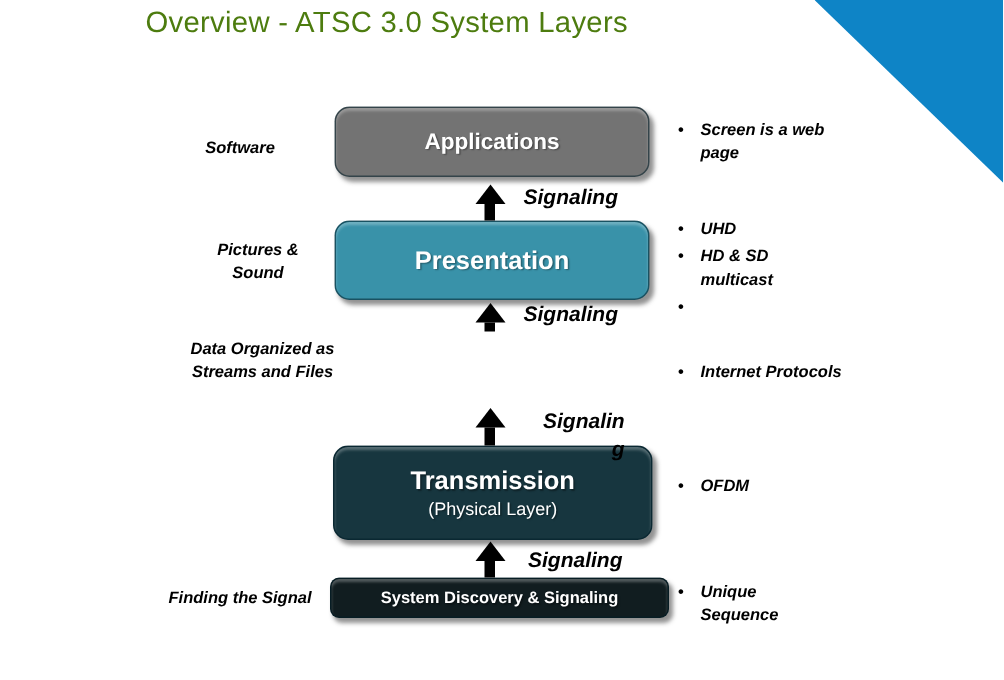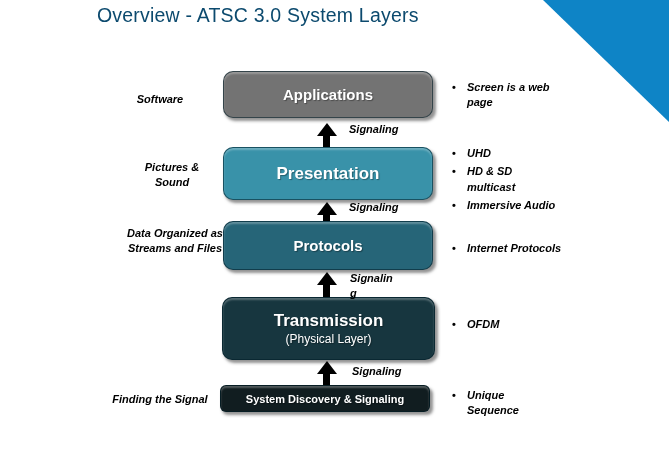--- a/index.html
+++ b/index.html
@@ -2,64 +2,64 @@
 <html><head>
 <meta charset="utf-8">
 <style>
   html,body{margin:0;padding:0;background:#fff;}
   .slide{
     position:relative;width:669px;height:453px;background:#ffffff;overflow:hidden;
     font-family:"Liberation Sans", sans-serif;
   }
   .title{
     position:absolute;left:97px;top:4px;font-size:19.5px;letter-spacing:.2px;
-    color:#0c4a6e;font-weight:400;white-space:nowrap;
+    color:#4d7c0f;font-weight:400;white-space:nowrap;
   }
   .corner-triangle{
     position:absolute;top:0;right:0;width:126px;height:122px;
     background:#0E84C6;
     clip-path:polygon(0 0,100% 0,100% 100%);
   }
   .layer-box{
     position:absolute;display:flex;flex-direction:column;align-items:center;justify-content:center;
     color:#fff;font-weight:bold;text-align:center;border-radius:10px;
     border:1.5px solid rgba(0,30,40,.55);
     box-shadow:2.5px 3px 3px rgba(40,40,40,.5), inset 0 2px 2px rgba(255,255,255,.28);
     text-shadow:1px 1px 1px rgba(0,0,0,.35);
     box-sizing:border-box;
   }
   .box-0{left:223px;top:71px;width:210px;height:47px;font-size:15px;}
   .box-1{left:223px;top:147px;width:210px;height:53px;font-size:17px;}
   .box-2{left:223px;top:221px;width:210px;height:49px;font-size:15px;}
   .box-3{left:222px;top:297px;width:213px;height:63px;font-size:17px;}
   .box-3 .sub{font-size:12px;margin-top:1px;font-weight:normal;}
-  .box-4{left:220px;top:385px;width:210px;height:27px;font-size:11px;border-radius:6px;}
+  .box-4{left:220px;top:385px;width:226px;height:27px;font-size:11px;border-radius:6px;}
   .left-label{
     position:absolute;font-size:11px;font-weight:bold;font-style:italic;color:#000;
     text-align:center;line-height:1.4;white-space:pre-line;
   }
   .lbl-0{left:110px;top:92px;width:100px;}
   .lbl-1{left:122px;top:160px;width:100px;}
   .lbl-2{left:105px;top:226px;width:140px;}
   .lbl-3{left:122px;top:303px;width:100px;}
   .lbl-4{left:100px;top:392px;width:120px;}
   .arrow{position:absolute;left:316px;width:21px;display:flex;flex-direction:column;align-items:center;}
   .arrow .head{width:0;height:0;border-left:10.5px solid transparent;border-right:10.5px solid transparent;border-bottom:13px solid #000;}
   .arrow .shaft{width:7px;background:#000;flex:1;}
   .arr-0{top:123px;height:24px;}
   .arr-1{top:202px;height:19px;}
   .arr-2{top:272px;height:25px;}
   .arr-3{top:361px;height:24px;}
   .sig{
-    position:absolute;font-size:11px;font-weight:bold;font-style:italic;color:#000;
+    position:absolute;font-size:14px;font-weight:bold;font-style:italic;color:#000;
     white-space:pre-line;line-height:1.35;
   }
   .sig-0{left:349px;top:122px;}
   .sig-1{left:349px;top:200px;}
-  .sig-2{left:350px;top:271px;}
+  .sig-2{left:362px;top:271px;text-align:right;}
   .sig-3{left:352px;top:364px;}
   .bullets{position:absolute;display:flex;flex-direction:column;gap:3px;}
   .bullet-item{display:flex;font-size:11px;font-weight:bold;font-style:italic;color:#000;line-height:1.4;}
   .bullet-item .dot{flex:0 0 15px;font-style:normal;}
   .bullet-item .txt{white-space:pre-line;}
   .blt-0{left:452px;top:80px;width:130px;}
   .blt-1{left:452px;top:146px;width:130px;}
   .blt-2{left:452px;top:241px;width:160px;}
   .blt-3{left:452px;top:317px;width:130px;}
   .blt-4{left:452px;top:388px;width:130px;}
@@ -77,23 +77,20 @@
 Sound</div>
   <div class="left-label lbl-2">Data Organized as
 Streams and Files</div>
   <div class="left-label lbl-4">Finding the Signal</div>
 
   <div class="layer-box box-0" style="background: #737373;">
     <span>Applications</span>
   </div>
   <div class="layer-box box-1" style="background: rgb(57, 146, 169);">
     <span>Presentation</span>
-  </div>
-  <div class="layer-box box-2" style="background: rgb(38, 101, 120);">
-    <span>Protocols</span>
   </div>
   <div class="layer-box box-3" style="background: rgb(23, 54, 63);">
     <span>Transmission</span>
     <span class="sub">(Physical Layer)</span>
   </div>
   <div class="layer-box box-4" style="background: rgb(17, 29, 32);">
     <span>System Discovery &amp; Signaling</span>
   </div>
 
   <div class="arrow arr-0">
@@ -131,21 +128,20 @@
       <span class="dot">•</span>
       <span class="txt">UHD</span>
     </div>
     <div class="bullet-item">
       <span class="dot">•</span>
       <span class="txt">HD &amp; SD
 multicast</span>
     </div>
     <div class="bullet-item">
       <span class="dot">•</span>
-      <span class="txt">Immersive Audio</span>
     </div>
   </div>
   <div class="bullets blt-2">
     <div class="bullet-item">
       <span class="dot">•</span>
       <span class="txt">Internet Protocols</span>
     </div>
   </div>
   <div class="bullets blt-3">
     <div class="bullet-item">

